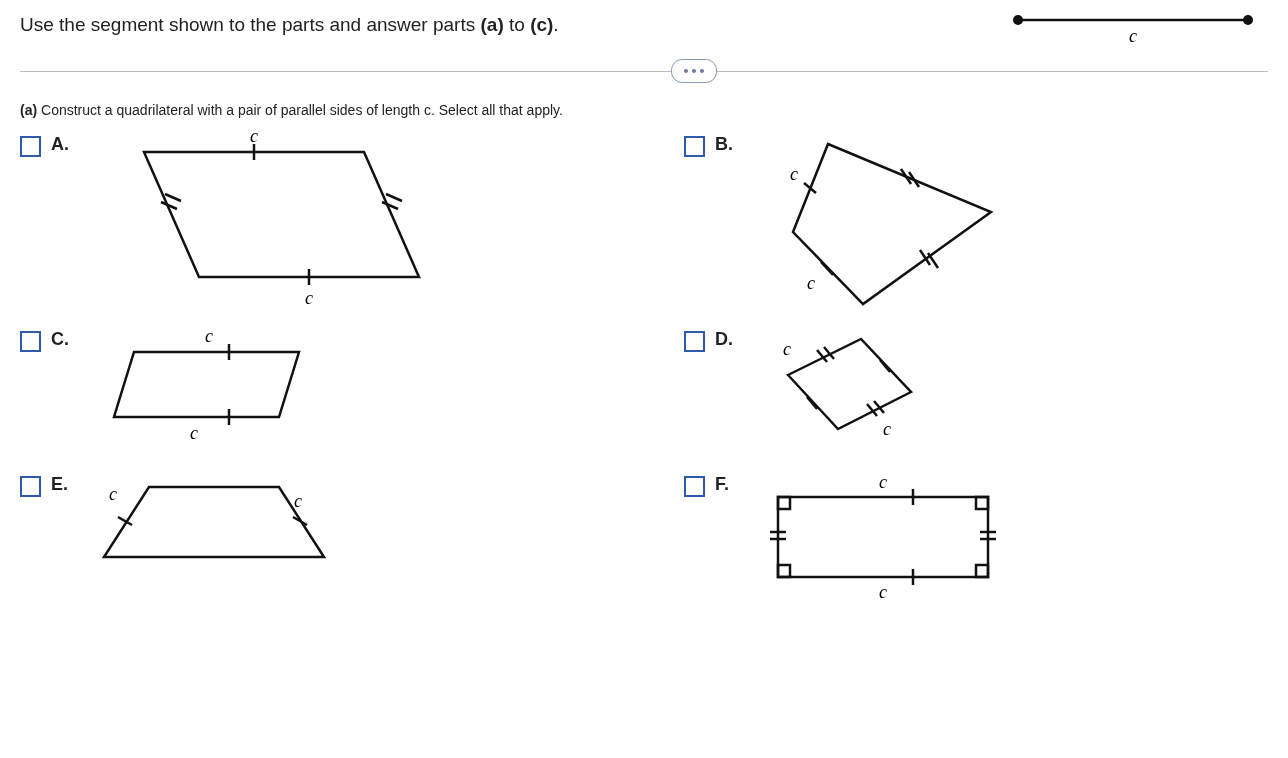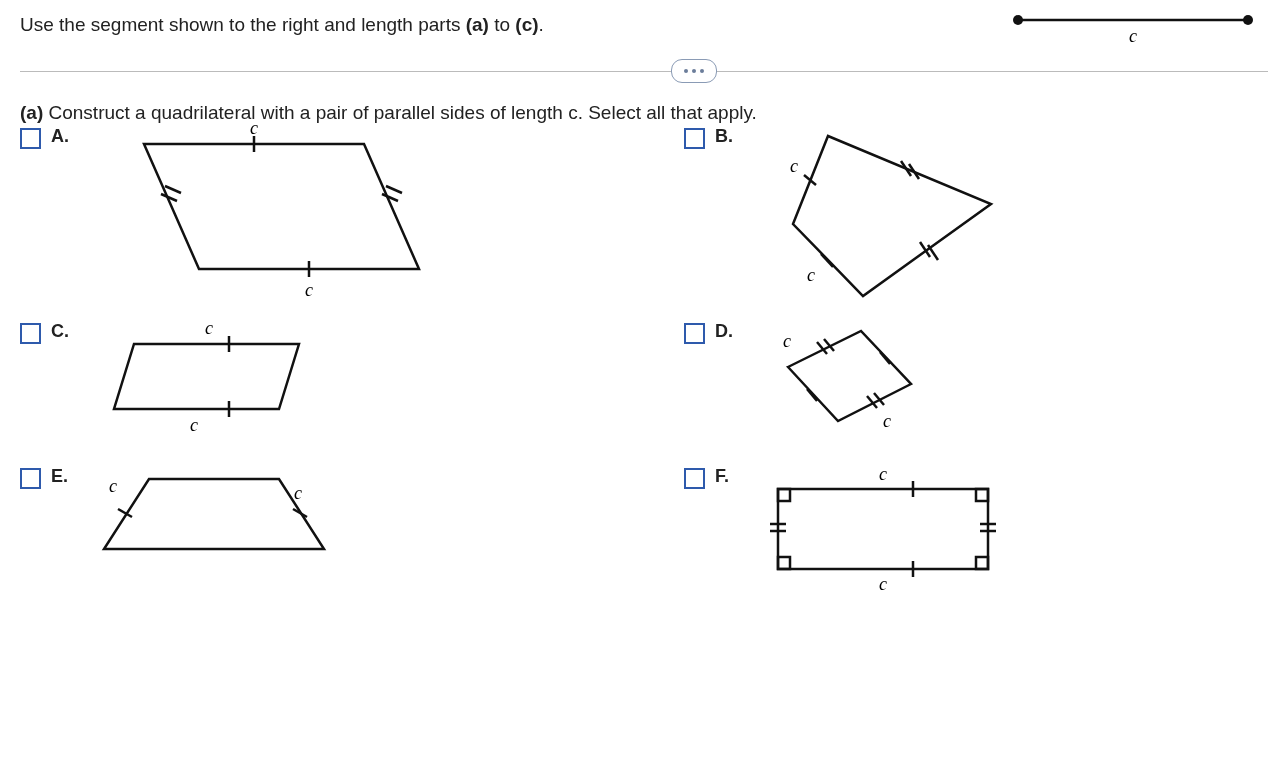--- a/index.html
+++ b/index.html
@@ -49,21 +49,22 @@
   }
   .divider-pill span {
     display: block;
     width: 4px;
     height: 4px;
     border-radius: 50%;
     background: #6b7d9a;
     margin: 0 2px;
   }
   .part-prompt {
-    font-size: 19px;
+    font-size: 14px;
+    margin-bottom: 14px;
   }
   .options-grid {
     display: grid;
     grid-template-columns: 1fr 1fr;
     gap: 10px 80px;
   }
   .option {
     display: flex;
     align-items: flex-start;
   }
@@ -91,21 +92,21 @@
     font-family: 'Times New Roman', serif;
     font-style: italic;
     font-size: 18px;
   }
 </style>
 </head>
 <body>
 
 <div class="header">
   <div class="instruction">
-    <span>Use the segment shown to the right and length parts </span><span class="bold">(a)</span><span> to </span><span class="bold">(c)</span><span>.</span>
+    <span>Use the segment shown to the parts and answer parts </span><span class="bold">(a)</span><span> to </span><span class="bold">(c)</span><span>.</span>
   </div>
   <div class="segment-ref">
     <svg width="260" height="40">
       <line x1="10" y1="12" x2="240" y2="12" stroke="#111" stroke-width="2.5"></line>
       <circle cx="10" cy="12" r="5" fill="#111"></circle>
       <circle cx="240" cy="12" r="5" fill="#111"></circle>
       <text x="125" y="34" text-anchor="middle" class="svg-text">c</text>
     </svg>
   </div>
 </div>

